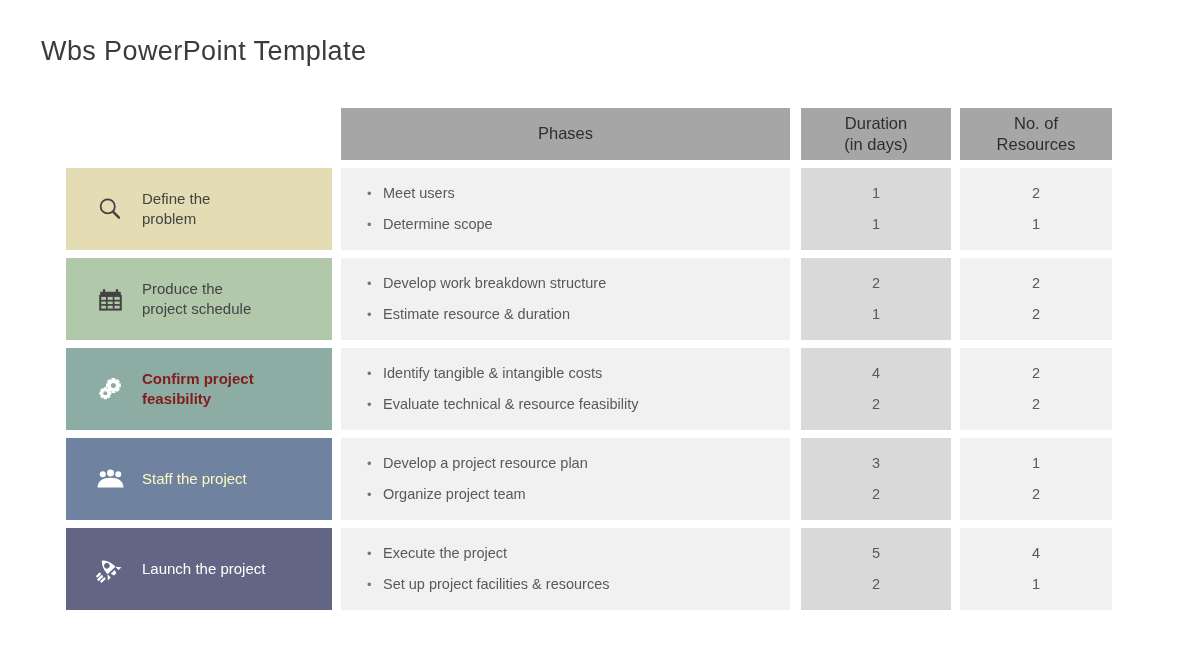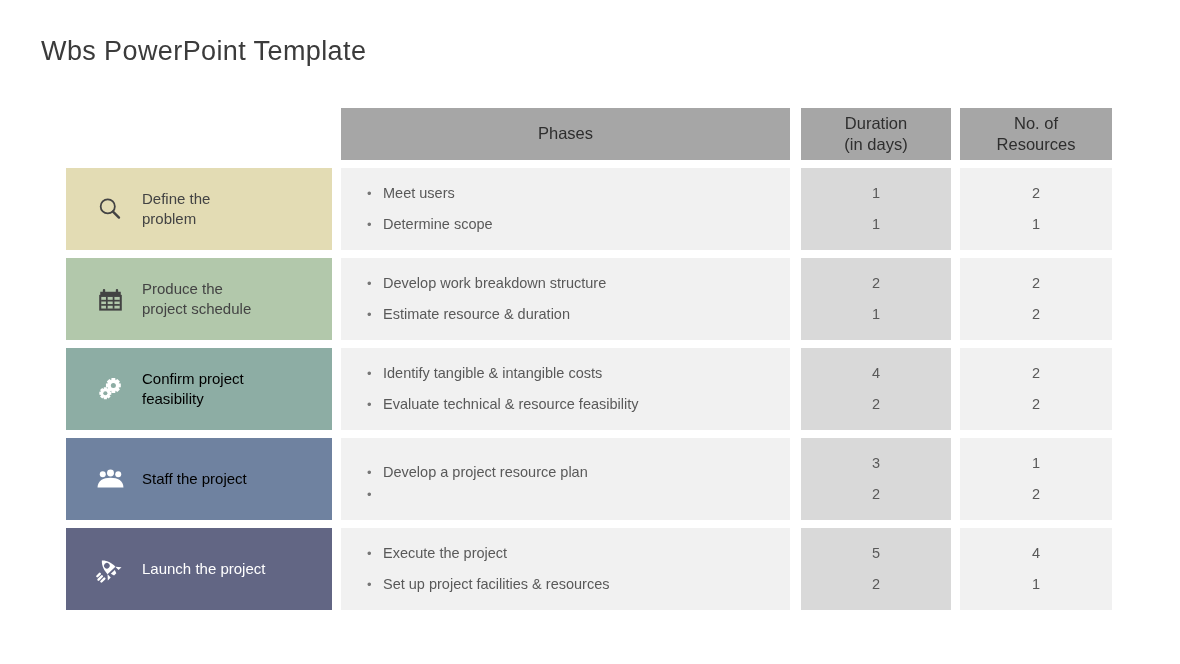--- a/index.html
+++ b/index.html
@@ -225,21 +225,21 @@
         <div class="col-dur num-cell dur">
           <div class="num-line">2</div>
           <div class="num-line">1</div>
         </div>
         <div class="col-res num-cell res">
           <div class="num-line">2</div>
           <div class="num-line">2</div>
         </div>
       </div>
       <div class="grid-row body-row r2">
-        <div class="col-label phase-cell" style="background: rgb(141, 173, 164); color: #000000;">
+        <div class="col-label phase-cell" style="background: rgb(141, 173, 164); color: #7f1d1d; font-weight: bold;">
           <span class="phase-icon">
             <svg viewBox="0 0 30 30" width="28" height="28" aria-hidden="true">
               <g>
                 <path d="M24.36,8.92L26.56,9.22L26.56,13.18L24.36,13.48L24.29,13.66L25.63,15.43L22.83,18.23L21.06,16.89L20.88,16.96L20.58,19.16L16.62,19.16L16.32,16.96L16.14,16.89L14.37,18.23L11.57,15.43L12.91,13.66L12.84,13.48L10.64,13.18L10.64,9.22L12.84,8.92L12.91,8.74L11.57,6.97L14.37,4.17L16.14,5.51L16.32,5.44L16.62,3.24L20.58,3.24L20.88,5.44L21.06,5.51L22.83,4.17L25.63,6.97L24.29,8.74Z" fill="#ffffff"></path>
                 <circle cx="18.6" cy="11.2" r="2.6" fill="none" stroke="#ffffff" stroke-width="0"></circle>
               </g>
               <circle cx="18.6" cy="11.2" r="2.7" fill="#8dada4"></circle>
               <g>
                 <path d="M14.56,17.79L16.41,18.01L16.41,21.19L14.56,21.41L14.50,21.54L15.65,23.00L13.40,25.25L11.94,24.10L11.81,24.16L11.59,26.01L8.41,26.01L8.19,24.16L8.06,24.10L6.60,25.25L4.35,23.00L5.50,21.54L5.44,21.41L3.59,21.19L3.59,18.01L5.44,17.79L5.50,17.66L4.35,16.20L6.60,13.95L8.06,15.10L8.19,15.04L8.41,13.19L11.59,13.19L11.81,15.04L11.94,15.10L13.40,13.95L15.65,16.20L14.50,17.66Z" fill="#ffffff"></path>
                 <circle cx="10" cy="19.6" r="2.1" fill="none" stroke="#ffffff" stroke-width="0"></circle>
@@ -263,38 +263,39 @@
         <div class="col-dur num-cell dur">
           <div class="num-line">4</div>
           <div class="num-line">2</div>
         </div>
         <div class="col-res num-cell res">
           <div class="num-line">2</div>
           <div class="num-line">2</div>
         </div>
       </div>
       <div class="grid-row body-row r3">
-        <div class="col-label phase-cell" style="background: rgb(111, 130, 160); color: #000000;">
+        <div class="col-label phase-cell" style="background: rgb(111, 130, 160); color: #fef9c3;">
           <span class="phase-icon">
             <svg viewBox="0 0 30 30" width="29" height="29" aria-hidden="true">
               <circle cx="7.0" cy="9.6" r="3.1" fill="#ffffff"></circle>
               <circle cx="15.0" cy="8.2" r="3.6" fill="#ffffff"></circle>
               <circle cx="23.0" cy="9.6" r="3.1" fill="#ffffff"></circle>
               <path d="M1.6 23.4 C1.6 16.4 7.4 13.3 15 13.3 C22.6 13.3 28.4 16.4 28.4 23.4 Z" fill="#ffffff"></path>
             </svg>
           </span>
           <span class="phase-text">Staff the project</span>
         </div>
         <div class="col-phases bullets-cell">
           <div class="bullet-line">
             <span class="bullet-dot">•</span>
             <span>Develop a project resource plan</span>
           </div>
           <div class="bullet-line">
             <span class="bullet-dot">•</span>
+            <span>Organize project team</span>
           </div>
         </div>
         <div class="col-dur num-cell dur">
           <div class="num-line">3</div>
           <div class="num-line">2</div>
         </div>
         <div class="col-res num-cell res">
           <div class="num-line">1</div>
           <div class="num-line">2</div>
         </div>

